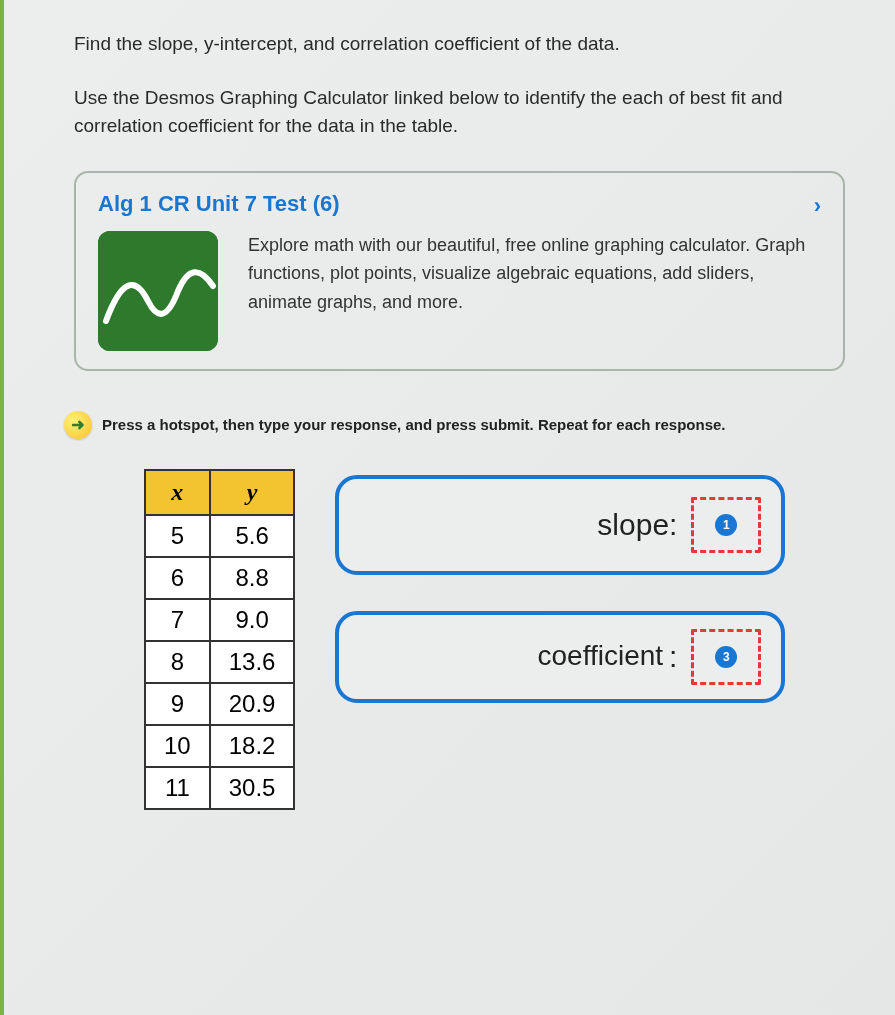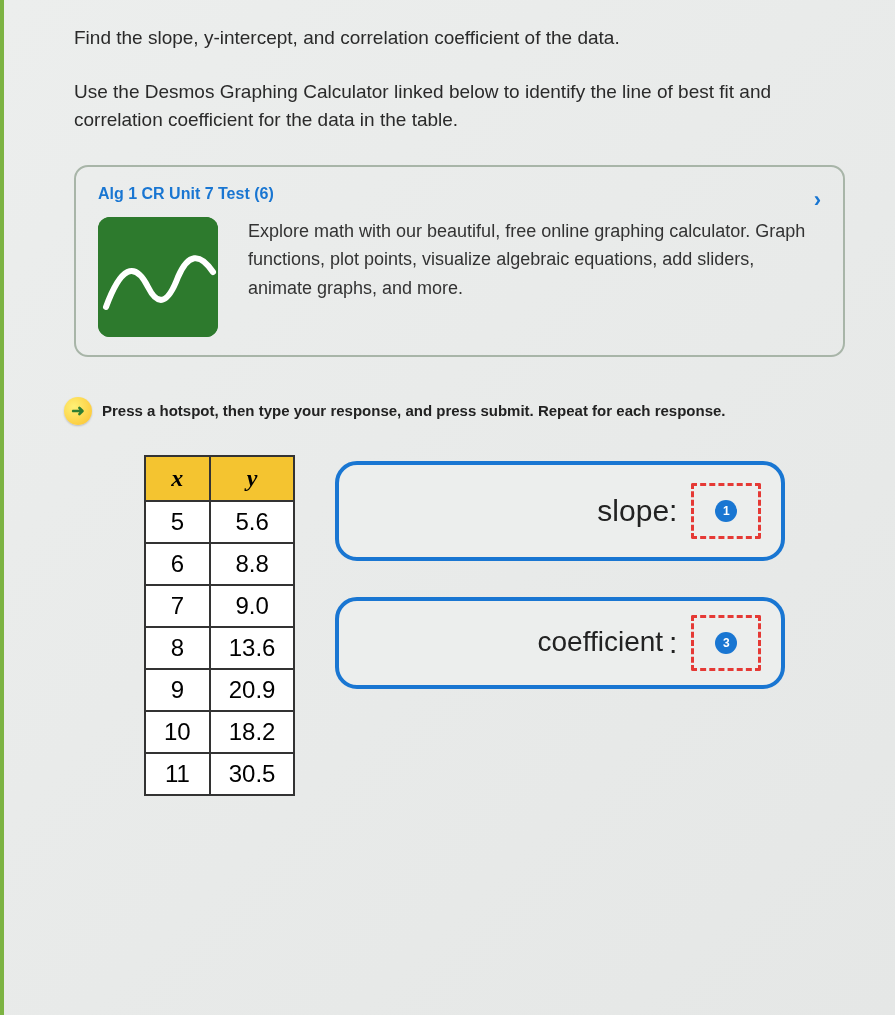--- a/index.html
+++ b/index.html
@@ -1,21 +1,21 @@
 <!DOCTYPE html>
 <html><head>
   <meta charset="utf-8">
   <style>
     * { box-sizing: border-box; margin: 0; padding: 0; }
     body { font-family: Arial, Helvetica, sans-serif; background: #e8eae9; width: 895px; height: 1015px; overflow: hidden; }
-    .page { padding: 24px 50px 30px 70px; background: linear-gradient(135deg, #eceeed 0%, #e5e7e6 100%); min-height: 1015px; border-left: 4px solid #7cb342; position: relative; }
+    .page { padding: 30px 50px 30px 70px; background: linear-gradient(135deg, #eceeed 0%, #e5e7e6 100%); min-height: 1015px; border-left: 4px solid #7cb342; position: relative; }
     .question-text { font-size: 19px; color: #2a2a2a; margin-bottom: 25px; line-height: 1.5; }
     .instruction-text { font-size: 19px; color: #2a2a2a; line-height: 1.5; margin-bottom: 30px; }
     .link-card { border: 2px solid #a8b5a8; border-radius: 14px; padding: 18px 22px; margin-bottom: 40px; position: relative; }
-    .link-title { color: #1976d2; font-weight: bold; font-size: 16px; margin-bottom: 14px; }
+    .link-title { color: #1976d2; font-weight: bold; font-size: 22px; margin-bottom: 14px; }
     .link-arrow { position: absolute; right: 22px; top: 20px; color: #1976d2; font-size: 22px; font-weight: bold; }
     .link-body { display: flex; gap: 30px; align-items: flex-start; }
     .link-thumb { width: 120px; height: 120px; background: #2d7a2d; border-radius: 12px; position: relative; flex-shrink: 0; overflow: hidden; }
     .link-desc { font-size: 18px; color: #333; line-height: 1.6; }
     .link-source { font-size: 15px; color: #888; margin-top: 18px; font-style: italic; }
     .link-source-url { color: #6b9bc7; }
     .hotspot-row { display: flex; align-items: center; gap: 10px; margin-bottom: 30px; margin-left: -10px; }
     .hotspot-icon { width: 28px; height: 28px; border-radius: 50%; background: radial-gradient(circle at 35% 35%, #fff176, #fbc02d); display: flex; align-items: center; justify-content: center; box-shadow: 0 1px 2px rgba(0,0,0,.2); }
     .hotspot-icon span { color: #2e7d32; font-size: 16px; font-weight: bold; }
     .hotspot-text { font-size: 15px; font-weight: bold; color: #222; text-align: right; }
@@ -34,21 +34,21 @@
     .hotspot-box { width: 70px; height: 56px; border: 3px dashed #e53935; border-radius: 2px; position: relative; display: flex; align-items: center; justify-content: center; }
     .hotspot-badge { width: 22px; height: 22px; border-radius: 50%; background: #1976d2; color: #fff; font-size: 12px; font-weight: bold; display: flex; align-items: center; justify-content: center; }
   </style>
 </head>
 <body>
 
 <div class="page">
 
   <p class="question-text">Find the slope, y-intercept, and correlation coefficient of the data.</p>
 
-  <p class="instruction-text">Use the Desmos Graphing Calculator linked below to identify the line of best fit and correlation coefficient for the data in the table.</p>
+  <p class="instruction-text">Use the Desmos Graphing Calculator linked below to identify the each of best fit and correlation coefficient for the data in the table.</p>
 
   <div class="link-card">
     <div class="link-title">Alg 1 CR Unit 7 Test (6)</div>
     <div class="link-arrow">›</div>
     <div class="link-body">
       <div class="link-thumb">
         <svg viewBox="0 0 120 120" width="120" height="120">
           <rect width="120" height="120" fill="#2d7a2d"></rect>
           <path d="M 8 90 Q 30 30 50 70 Q 65 100 80 60 Q 95 25 115 55" stroke="#fff" stroke-width="6" fill="none" stroke-linecap="round"></path>
         </svg>

